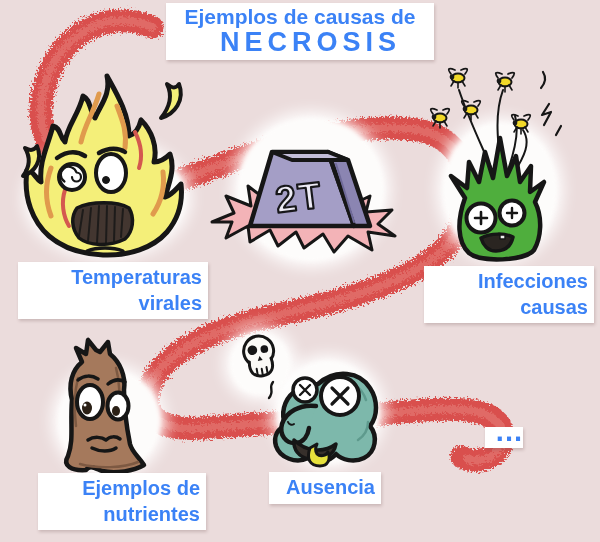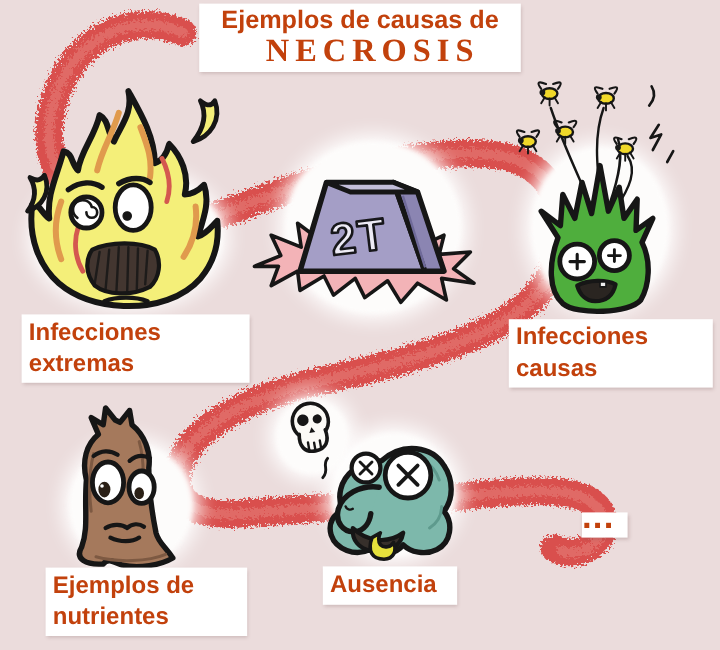--- a/index.html
+++ b/index.html
@@ -13,32 +13,32 @@
   
   .halo{
     position:absolute;background:#fdfcfb;border-radius:50%;
     filter:blur(2px);box-shadow:0 0 14px 6px rgba(255,255,255,.85);
     z-index:2;
   }
   .ribbon{position:absolute;left:0;top:0;z-index:1;}
   .char{z-index:3;}
   
   .card{
-    position:absolute;background:#ffffff;color:#c2410c;
-    text-align:left;font-weight:bold;z-index:4;
+    position:absolute;background:#ffffff;color:#3b82f6;
+    text-align:right;font-weight:bold;z-index:4;
     box-shadow:1px 2px 3px rgba(120,85,85,.28);
   }
   .cause-label{font-size:20px;line-height:1.28;padding:3px 6px;}
   #title-card{
     left:166px;top:3px;width:268px;height:57px;
     display:flex;flex-direction:column;justify-content:center;align-items:center;
   }
   #title-line1{font-size:21px;font-weight:bold;line-height:1.05;}
   #title-line2{
-    font-family:Liberation Serif, serif;
+    font-family:Liberation Sans, sans-serif;
     font-size:27px;font-weight:700;letter-spacing:5px;line-height:1.1;
     margin-left:21px;
   }
   #label-temperaturas{left:18px;top:262px;width:178px;}
   #label-estres{left:235px;top:262px;width:120px;}
   #label-infecciones{left:424px;top:266px;width:158px;}
   #label-ausencia{left:38px;top:473px;width:156px;}
   #label-toxinas{left:269px;top:472px;width:100px;}
   #more-dots{
     left:485px;top:427px;width:38px;height:21px;
@@ -166,20 +166,20 @@
       <path d="M52 88 C48 99 52 106 62 106 C70 106 73 99 70 92 C68 96 62 97 59 94 C57 91 57 88 59 84 Z" fill="#e6e13c" stroke-width="3"></path>
       <path d="M30 62 a4 4 0 0 0 6 2" fill="none" stroke-width="2"></path>
     </g>
   </svg>
 
   <div class="card" id="title-card">
     <div id="title-line1">Ejemplos de causas de</div>
     <div id="title-line2">NECROSIS</div>
   </div>
 
-  <div class="card cause-label" id="label-temperaturas">Infecciones extremas</div>
+  <div class="card cause-label" id="label-temperaturas">Temperaturas virales</div>
   <div class="card cause-label" id="label-infecciones">Infecciones causas</div>
   <div class="card cause-label" id="label-ausencia">Ejemplos de nutrientes</div>
   <div class="card cause-label" id="label-toxinas">Ausencia</div>
 
   <div class="card" id="more-dots">...</div>
 
 </div>
 
 </body></html>

